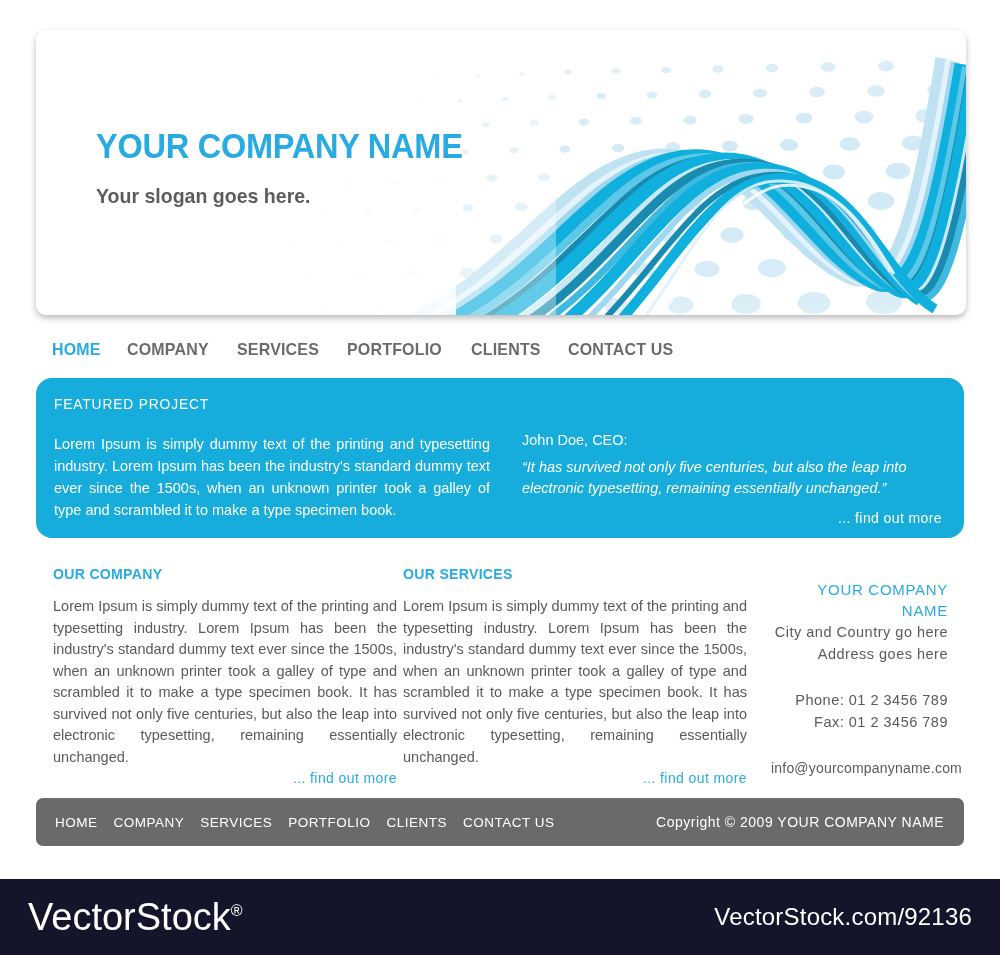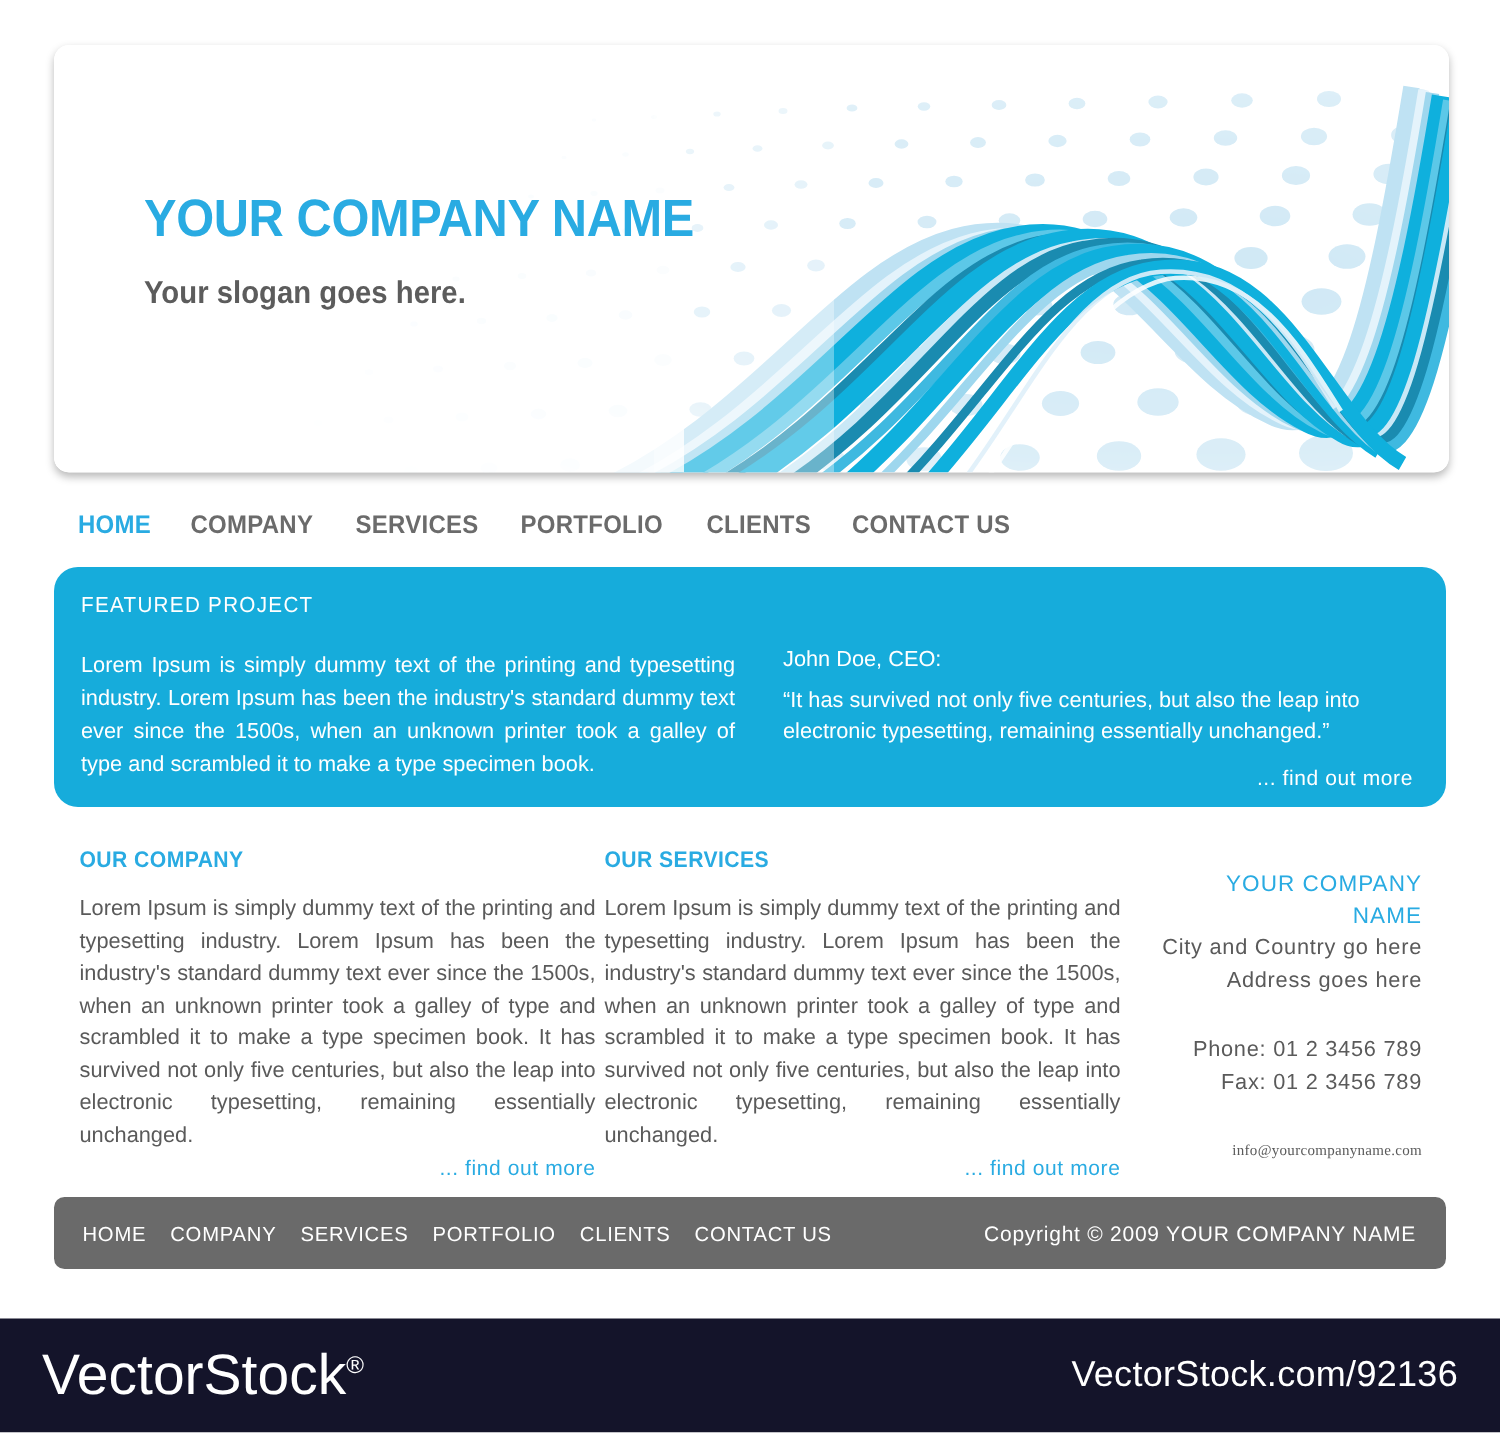--- a/index.html
+++ b/index.html
@@ -66,21 +66,21 @@
     text-align:justify; text-justify:inter-word;
   }
   .testimonial { position:absolute; left:486px; top:52px; width:420px; }
   .testimonial-author {
     font-family:"Liberation Sans Narrow","Liberation Sans", sans-serif;
     font-size:14.5px; color:#ffffff; line-height:20px;
   }
   .testimonial-quote {
     margin-top:7px;
     font-family:"Liberation Sans Narrow","Liberation Sans", sans-serif;
-    font-size:14.5px; line-height:21px; color:#ffffff;
+    font-style:italic; font-size:14.5px; line-height:21px; color:#ffffff;
   }
   .featured-more {
     position:absolute; right:22px; bottom:12px;
     font-family:"Liberation Sans Narrow","Liberation Sans", sans-serif;
     font-size:14px; color:#ffffff; letter-spacing:0.4px; cursor:pointer;
   }
 
   
   .content { position:absolute; left:36px; top:565px; width:928px; }
   .col-title {
@@ -106,22 +106,22 @@
   .contact-name {
     font-family:"Liberation Sans Narrow","Liberation Sans", sans-serif;
     font-size:15px; letter-spacing:0.7px; color:#29ABE2; line-height:21px;
   }
   .contact-line {
     font-family:"Liberation Sans Narrow","Liberation Sans", sans-serif;
     font-size:14.5px; letter-spacing:0.5px; color:#5a5a5a; line-height:22px;
   }
   .contact-gap { height:24px; }
   .contact-email {
-    font-family:Liberation Serif, serif;
-    font-size:10px; color:#5a5a5a; line-height:22px; letter-spacing:0.2px;
+    font-family:Liberation Sans, sans-serif;
+    font-size:14px; color:#5a5a5a; line-height:22px; letter-spacing:0.2px;
   }
 
   
   .footer-bar {
     position:absolute; left:36px; top:798px; width:928px; height:48px;
     background:#6A6A6A; border-radius:7px; color:#ffffff;
   }
   .footer-nav {
     position:absolute; left:19px; top:0; height:48px;
     display:flex; align-items:center; gap:16px;

